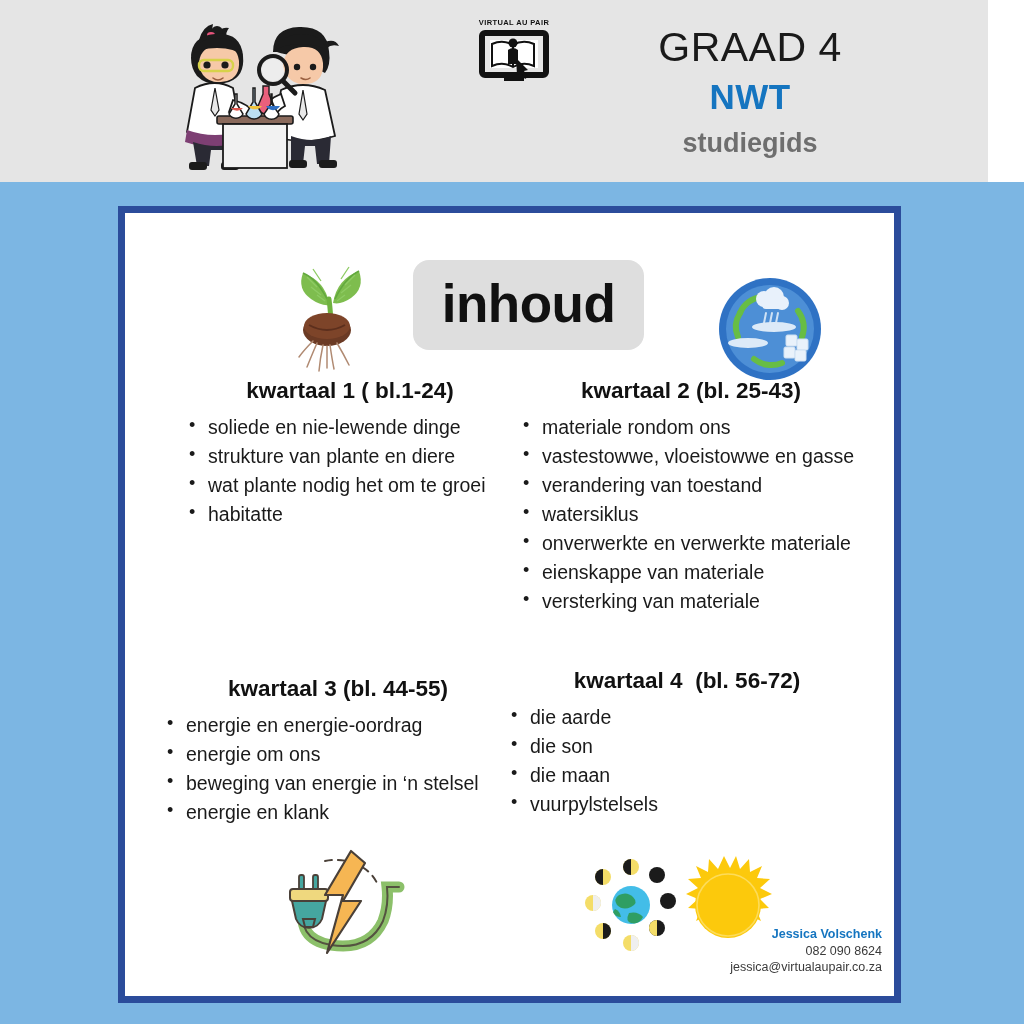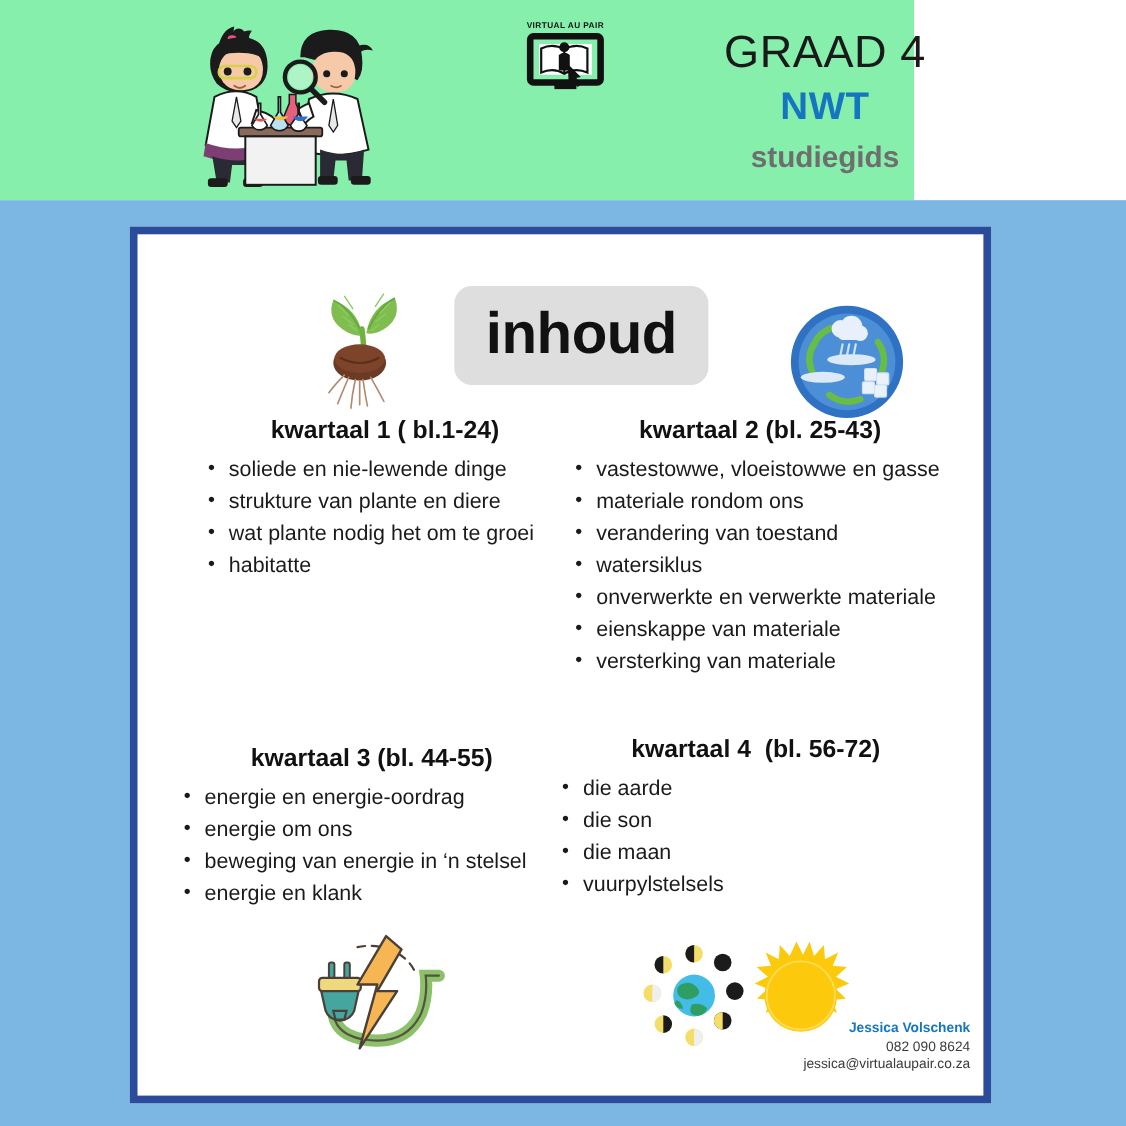--- a/index.html
+++ b/index.html
@@ -17,22 +17,22 @@
     position: relative;
     width: 1024px;
     height: 1024px;
     background: #ffffff;
   }
 
   
   #header-band {
     position: absolute;
     left: 0; top: 0;
-    width: 831px; height: 182px;
-    background: #86efac;
+    width: 988px; height: 182px;
+    background: #e5e5e5;
   }
   #scientists-illustration {
     position: absolute;
     left: 155px; top: 12px;
     width: 200px; height: 160px;
   }
   #brand-logo {
     position: absolute;
     left: 468px; top: 18px;
     width: 92px; height: 72px;
@@ -358,22 +358,22 @@
         <li>soliede en nie-lewende dinge</li>
         <li>strukture van plante en diere</li>
         <li>wat plante nodig het om te groei</li>
         <li>habitatte</li>
       </ul>
     </div>
 
     <div class="quarter" id="quarter-2">
       <div class="quarter-title">kwartaal 2 (bl. 25-43)</div>
       <ul class="topic-list">
+        <li>materiale rondom ons</li>
         <li>vastestowwe, vloeistowwe en gasse</li>
-        <li>materiale rondom ons</li>
         <li>verandering van toestand</li>
         <li>watersiklus</li>
         <li>onverwerkte en verwerkte materiale</li>
         <li>eienskappe van materiale</li>
         <li>versterking van materiale</li>
       </ul>
     </div>
 
     <div class="quarter" id="quarter-3">
       <div class="quarter-title">kwartaal 3 (bl. 44-55)</div>

